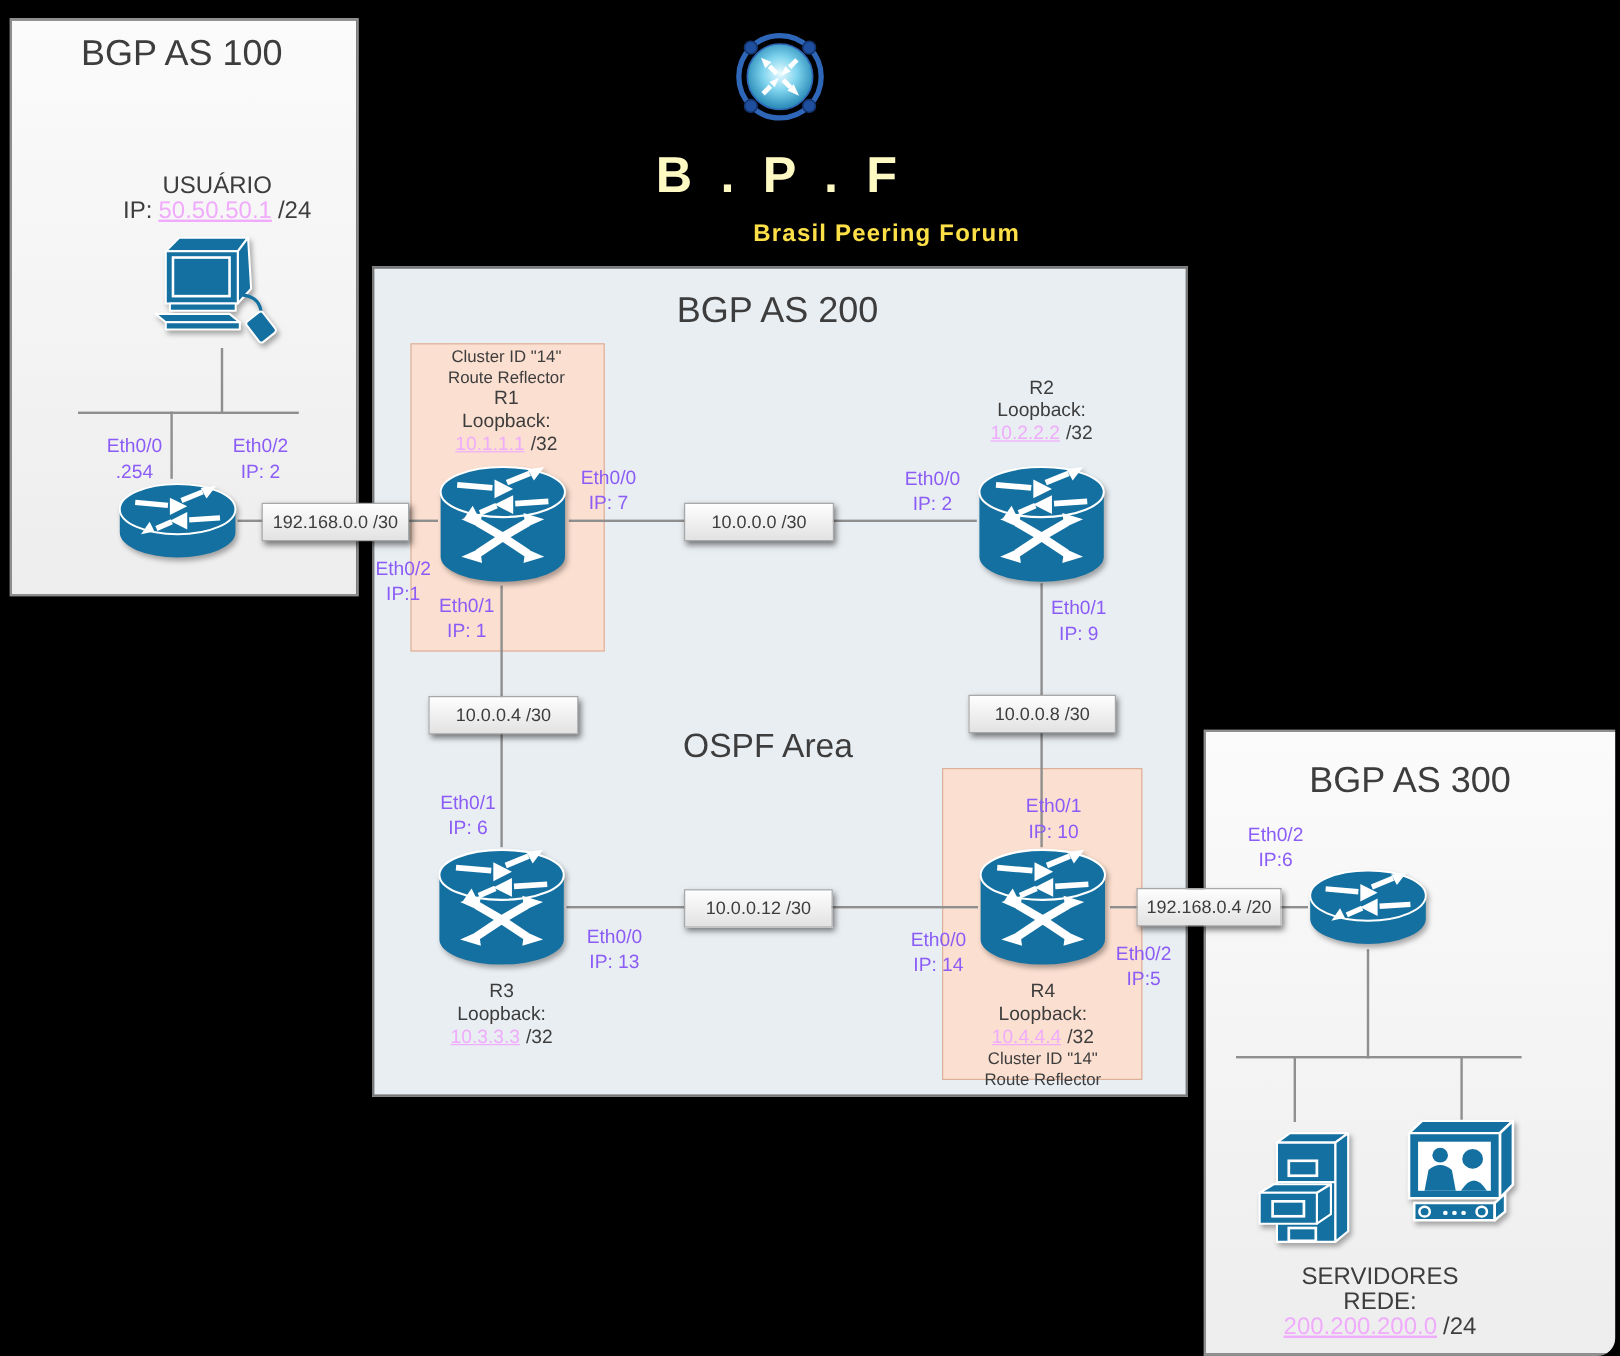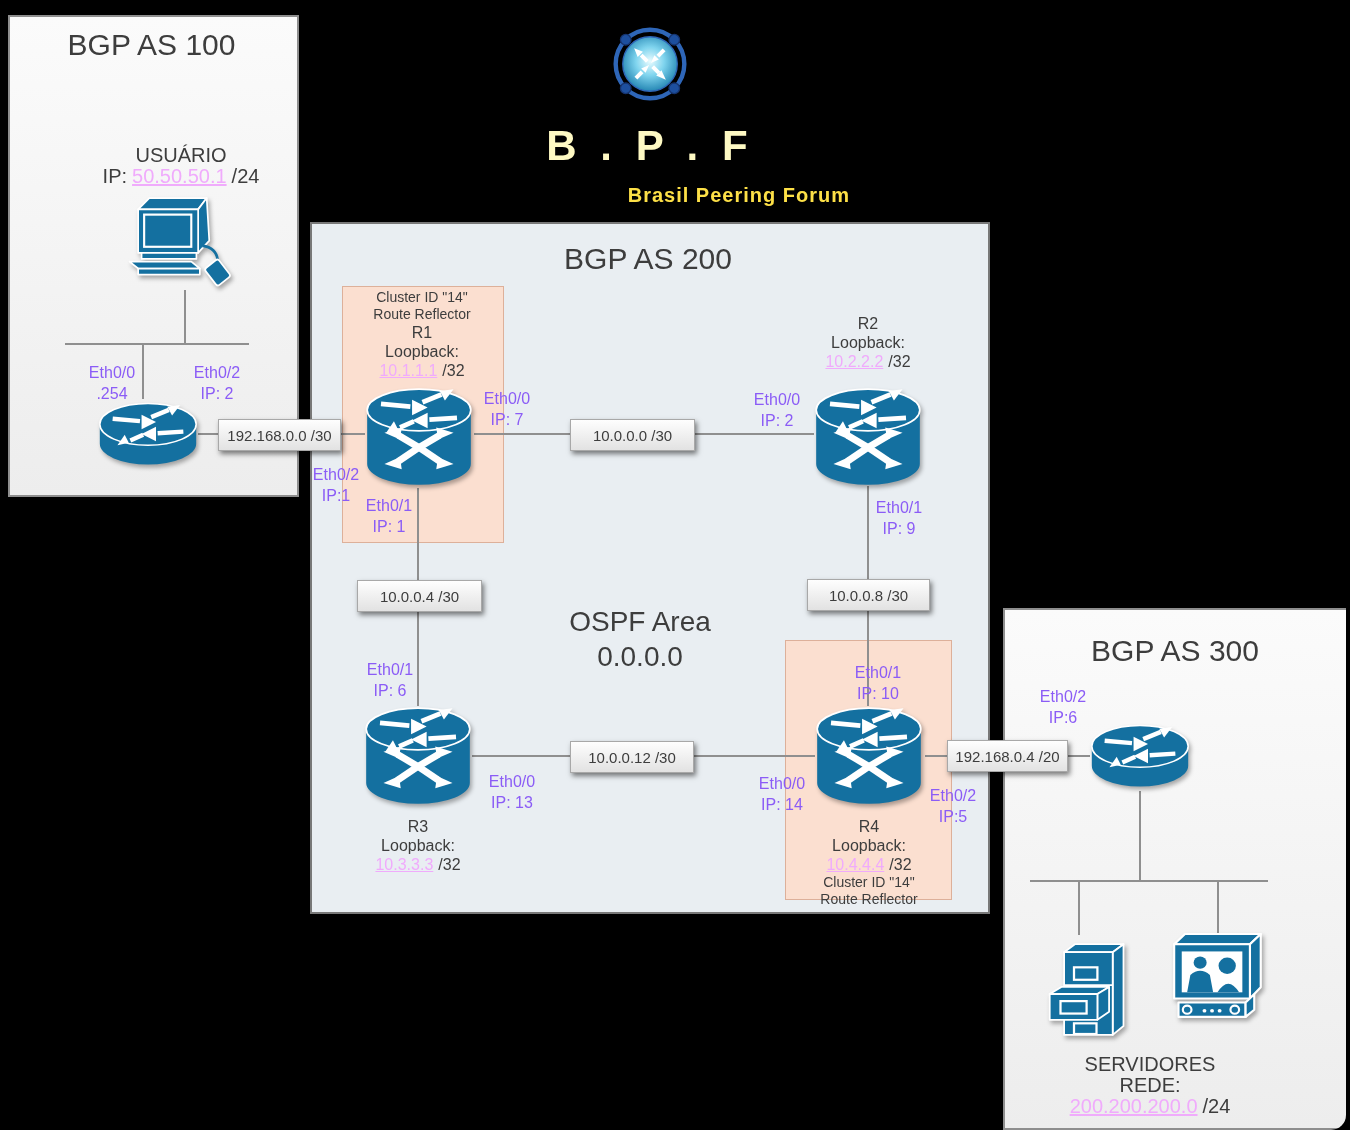--- a/index.html
+++ b/index.html
@@ -275,21 +275,20 @@
     <span>10.0.0.4 /30</span>
   </div>
 
   <div class="abs vline" style="left:867px;top:486px;height:220px"></div>
   <div class="abs netlabel" style="left:807px;top:579px;width:121px">
     <span>10.0.0.8 /30</span>
   </div>
 
   <div class="abs bigtext" style="left:540px;top:566px;width:200px">
     <div>OSPF Area</div>
-    <div>0.0.0.0</div>
   </div>
 
   <div class="abs port" style="left:350px;top:659px;width:80px">
     <div>Eth0/1</div>
     <div>IP: 6</div>
   </div>
   <svg class="abs icon" style="left:361px;top:703px" width="114" height="106" viewBox="0 0 132 122" preserveAspectRatio="none">
       <use href="#sym-switch"></use>
     </svg>
   <div class="abs port" style="left:472px;top:771px;width:80px">

